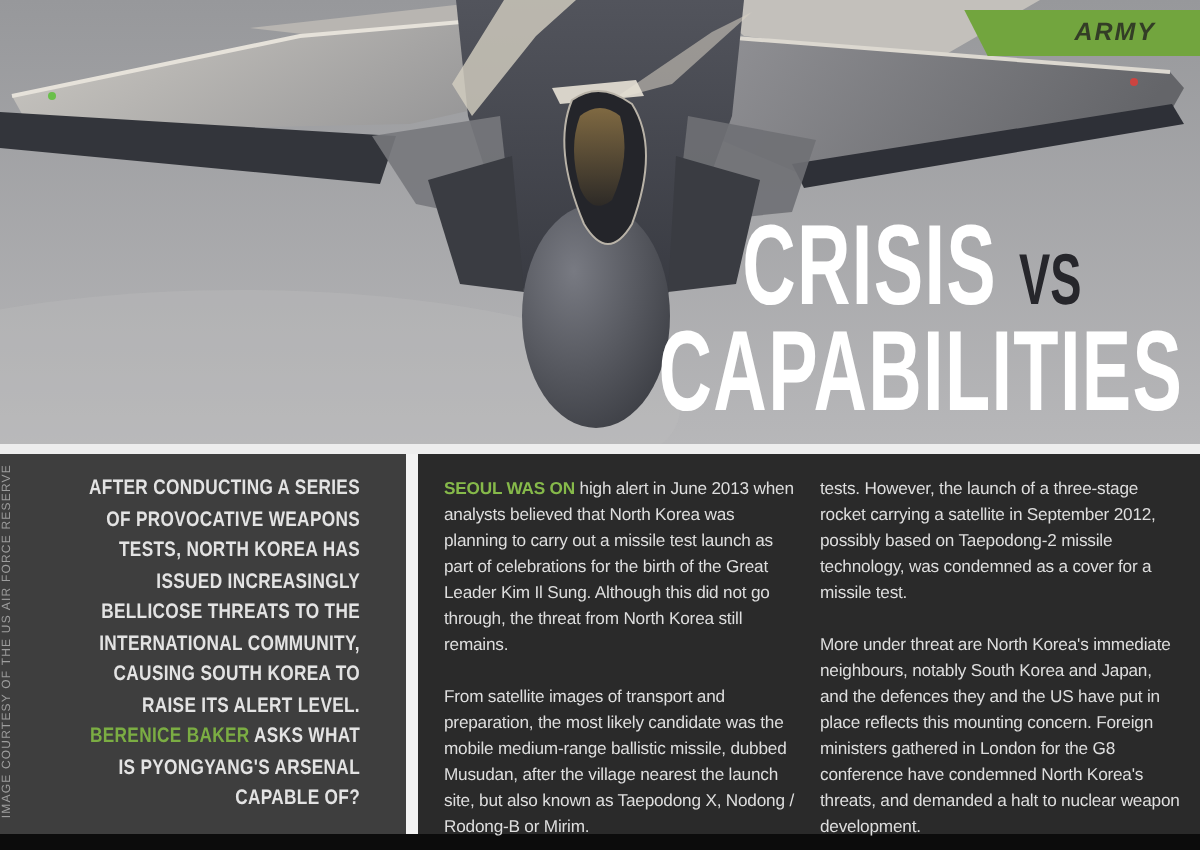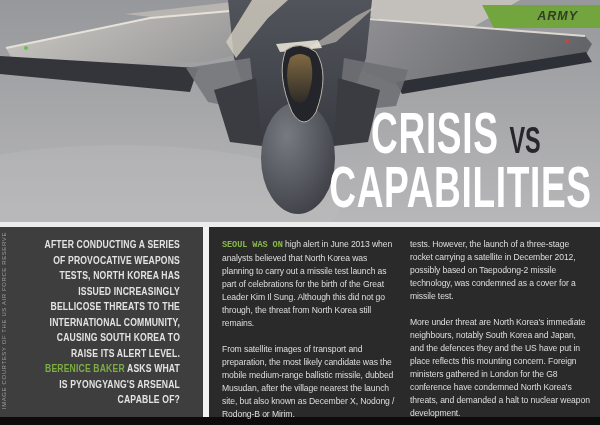--- a/index.html
+++ b/index.html
@@ -41,21 +41,21 @@
   .intro{position:absolute;right:23px;top:10px;width:170px;text-align:right;
          color:#e3e3e3;font-weight:bold;font-size:10.5px;line-height:15.5px;
          letter-spacing:0.2px;transform:scaleX(0.82);transform-origin:100% 0;}
   .green{color:#7bad43;}
 
   .col{position:absolute;top:11px;color:#dedede;font-size:8.6px;line-height:13px;
        letter-spacing:-0.1px;}
   .col1{left:13px;width:176px;}
   .col2{left:201px;width:180px;}
   .col p{margin:0 0 13px 0;}
-  .lead{color:#86b94a;font-weight:bold;font-family:Liberation Mono, monospace;}
+  .lead{color:#86b94a;font-weight:bold;}
 </style>
 </head>
 <body>
 
 <div class="page">
 
   <div class="photo">
     <svg width="600" height="223" viewBox="0 0 600 223">
       <defs>
         <linearGradient id="sky" x1="0" y1="0" x2="0" y2="1">
@@ -136,24 +136,24 @@
       <div class="intro">
         <span>AFTER CONDUCTING A SERIES OF PROVOCATIVE WEAPONS TESTS, NORTH KOREA HAS ISSUED INCREASINGLY BELLICOSE THREATS TO THE INTERNATIONAL COMMUNITY, CAUSING SOUTH KOREA TO RAISE ITS ALERT LEVEL. </span><span class="green">BERENICE BAKER</span><span> ASKS WHAT IS PYONGYANG'S ARSENAL CAPABLE OF?</span>
       </div>
     </div>
 
     <div class="v-divider"></div>
 
     <div class="right-panel">
       <div class="col col1">
         <p><span class="lead">SEOUL WAS ON</span><span> high alert in June 2013 when analysts believed that North Korea was planning to carry out a missile test launch as part of celebrations for the birth of the Great Leader Kim Il Sung. Although this did not go through, the threat from North Korea still remains.</span></p>
-        <p>From satellite images of transport and preparation, the most likely candidate was the mobile medium-range ballistic missile, dubbed Musudan, after the village nearest the launch site, but also known as December X, Nodong / Rodong-B or Mirim.</p>
+        <p>From satellite images of transport and preparation, the most likely candidate was the mobile medium-range ballistic missile, dubbed Musudan, after the village nearest the launch site, but also known as Taepodong X, Nodong / Rodong-B or Mirim.</p>
 
       </div>
       <div class="col col2">
-        <p>tests. However, the launch of a three-stage rocket carrying a satellite in December 2012, possibly based on Taepodong-2 missile technology, was condemned as a cover for a missile test.</p>
+        <p>tests. However, the launch of a three-stage rocket carrying a satellite in September 2012, possibly based on Taepodong-2 missile technology, was condemned as a cover for a missile test.</p>
         <p>More under threat are North Korea's immediate neighbours, notably South Korea and Japan, and the defences they and the US have put in place reflects this mounting concern. Foreign ministers gathered in London for the G8 conference have condemned North Korea's threats, and demanded a halt to nuclear weapon development.</p>
 
       </div>
     </div>
 
   </div>
 </div>
 
 </body></html>

